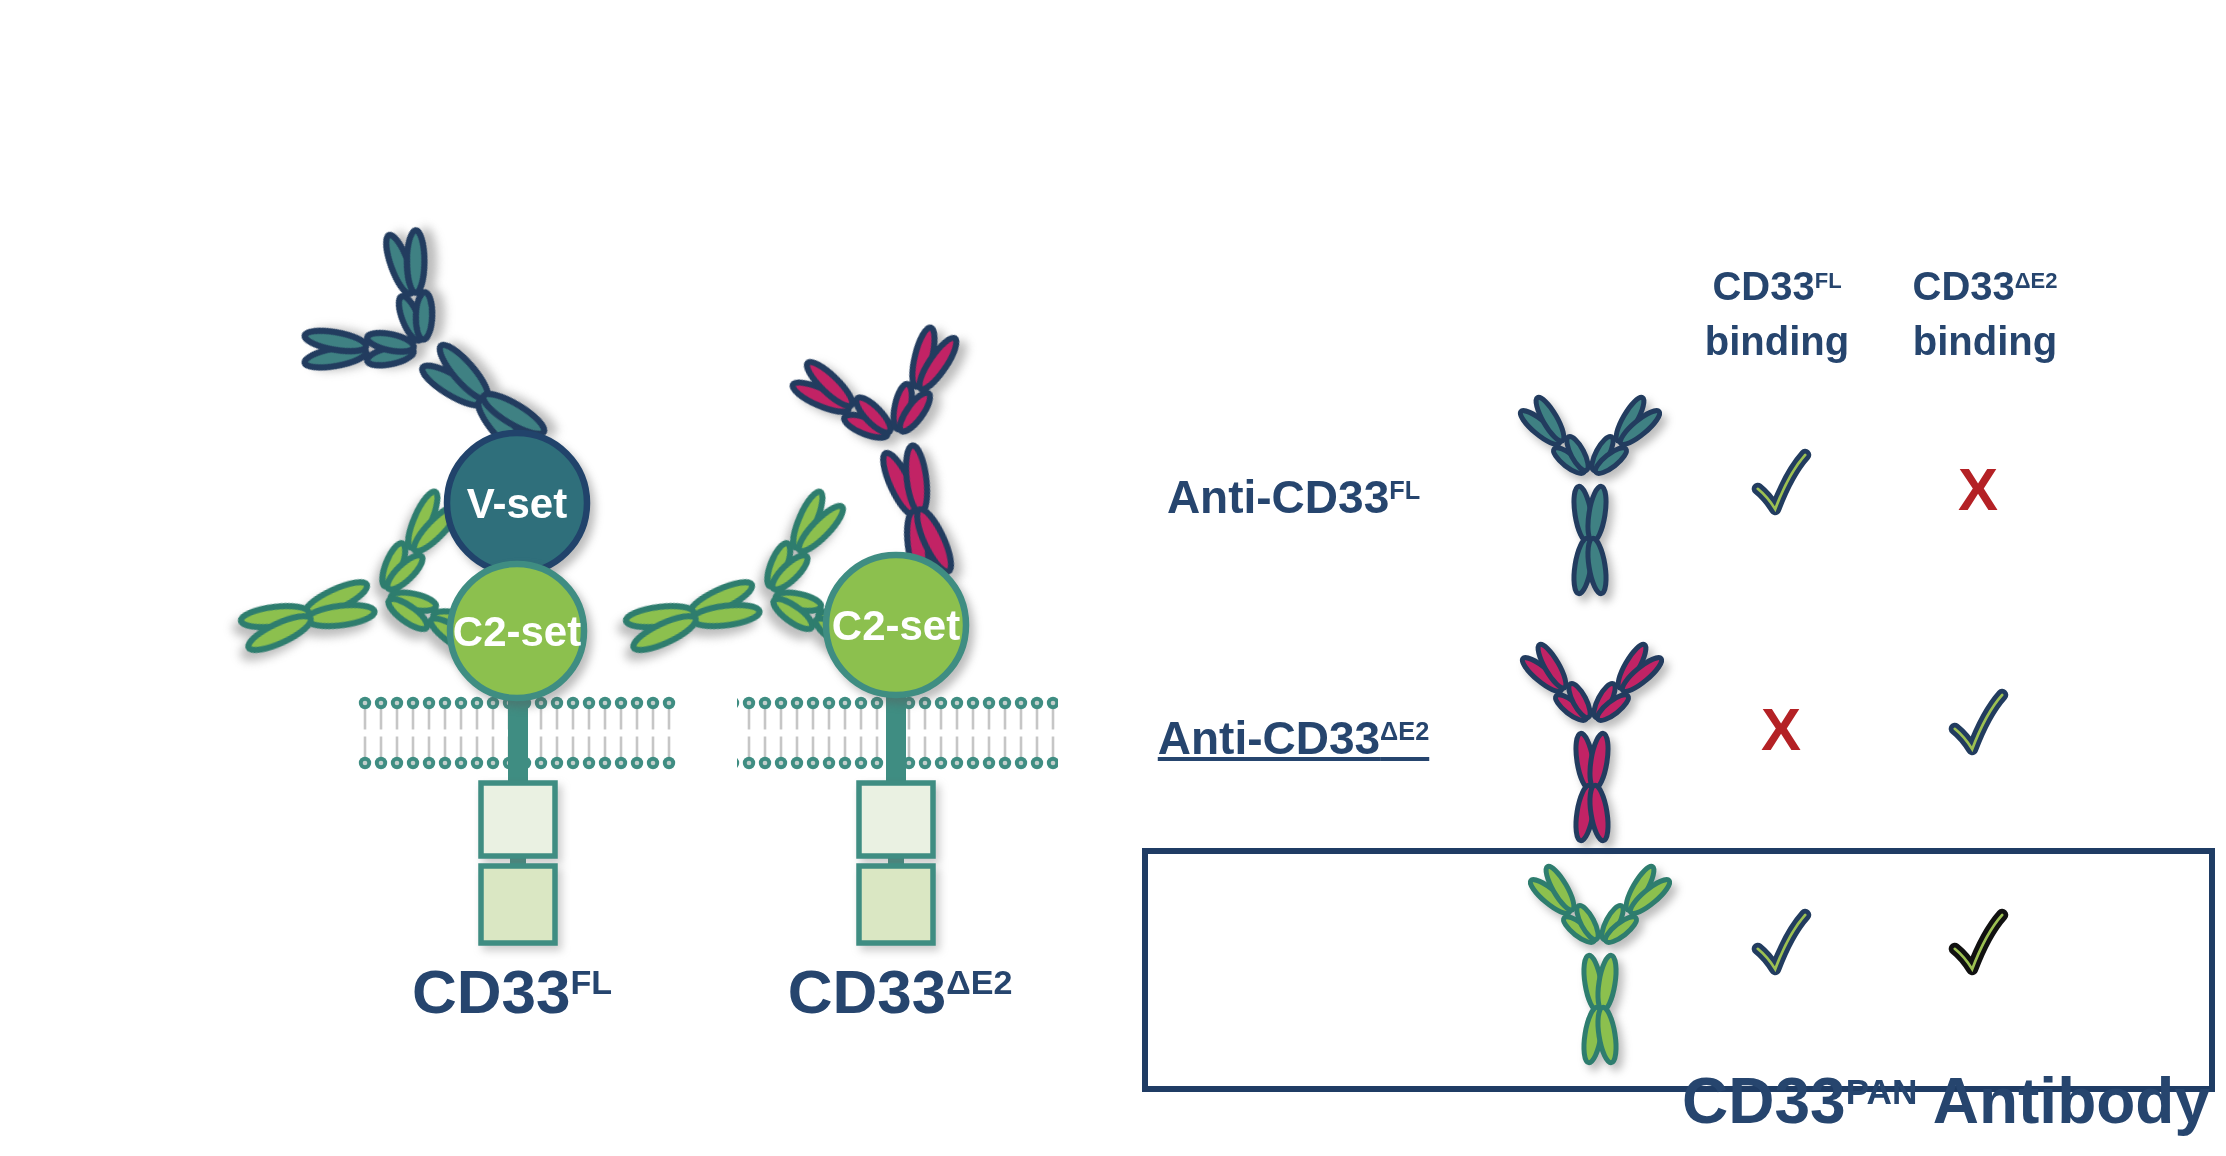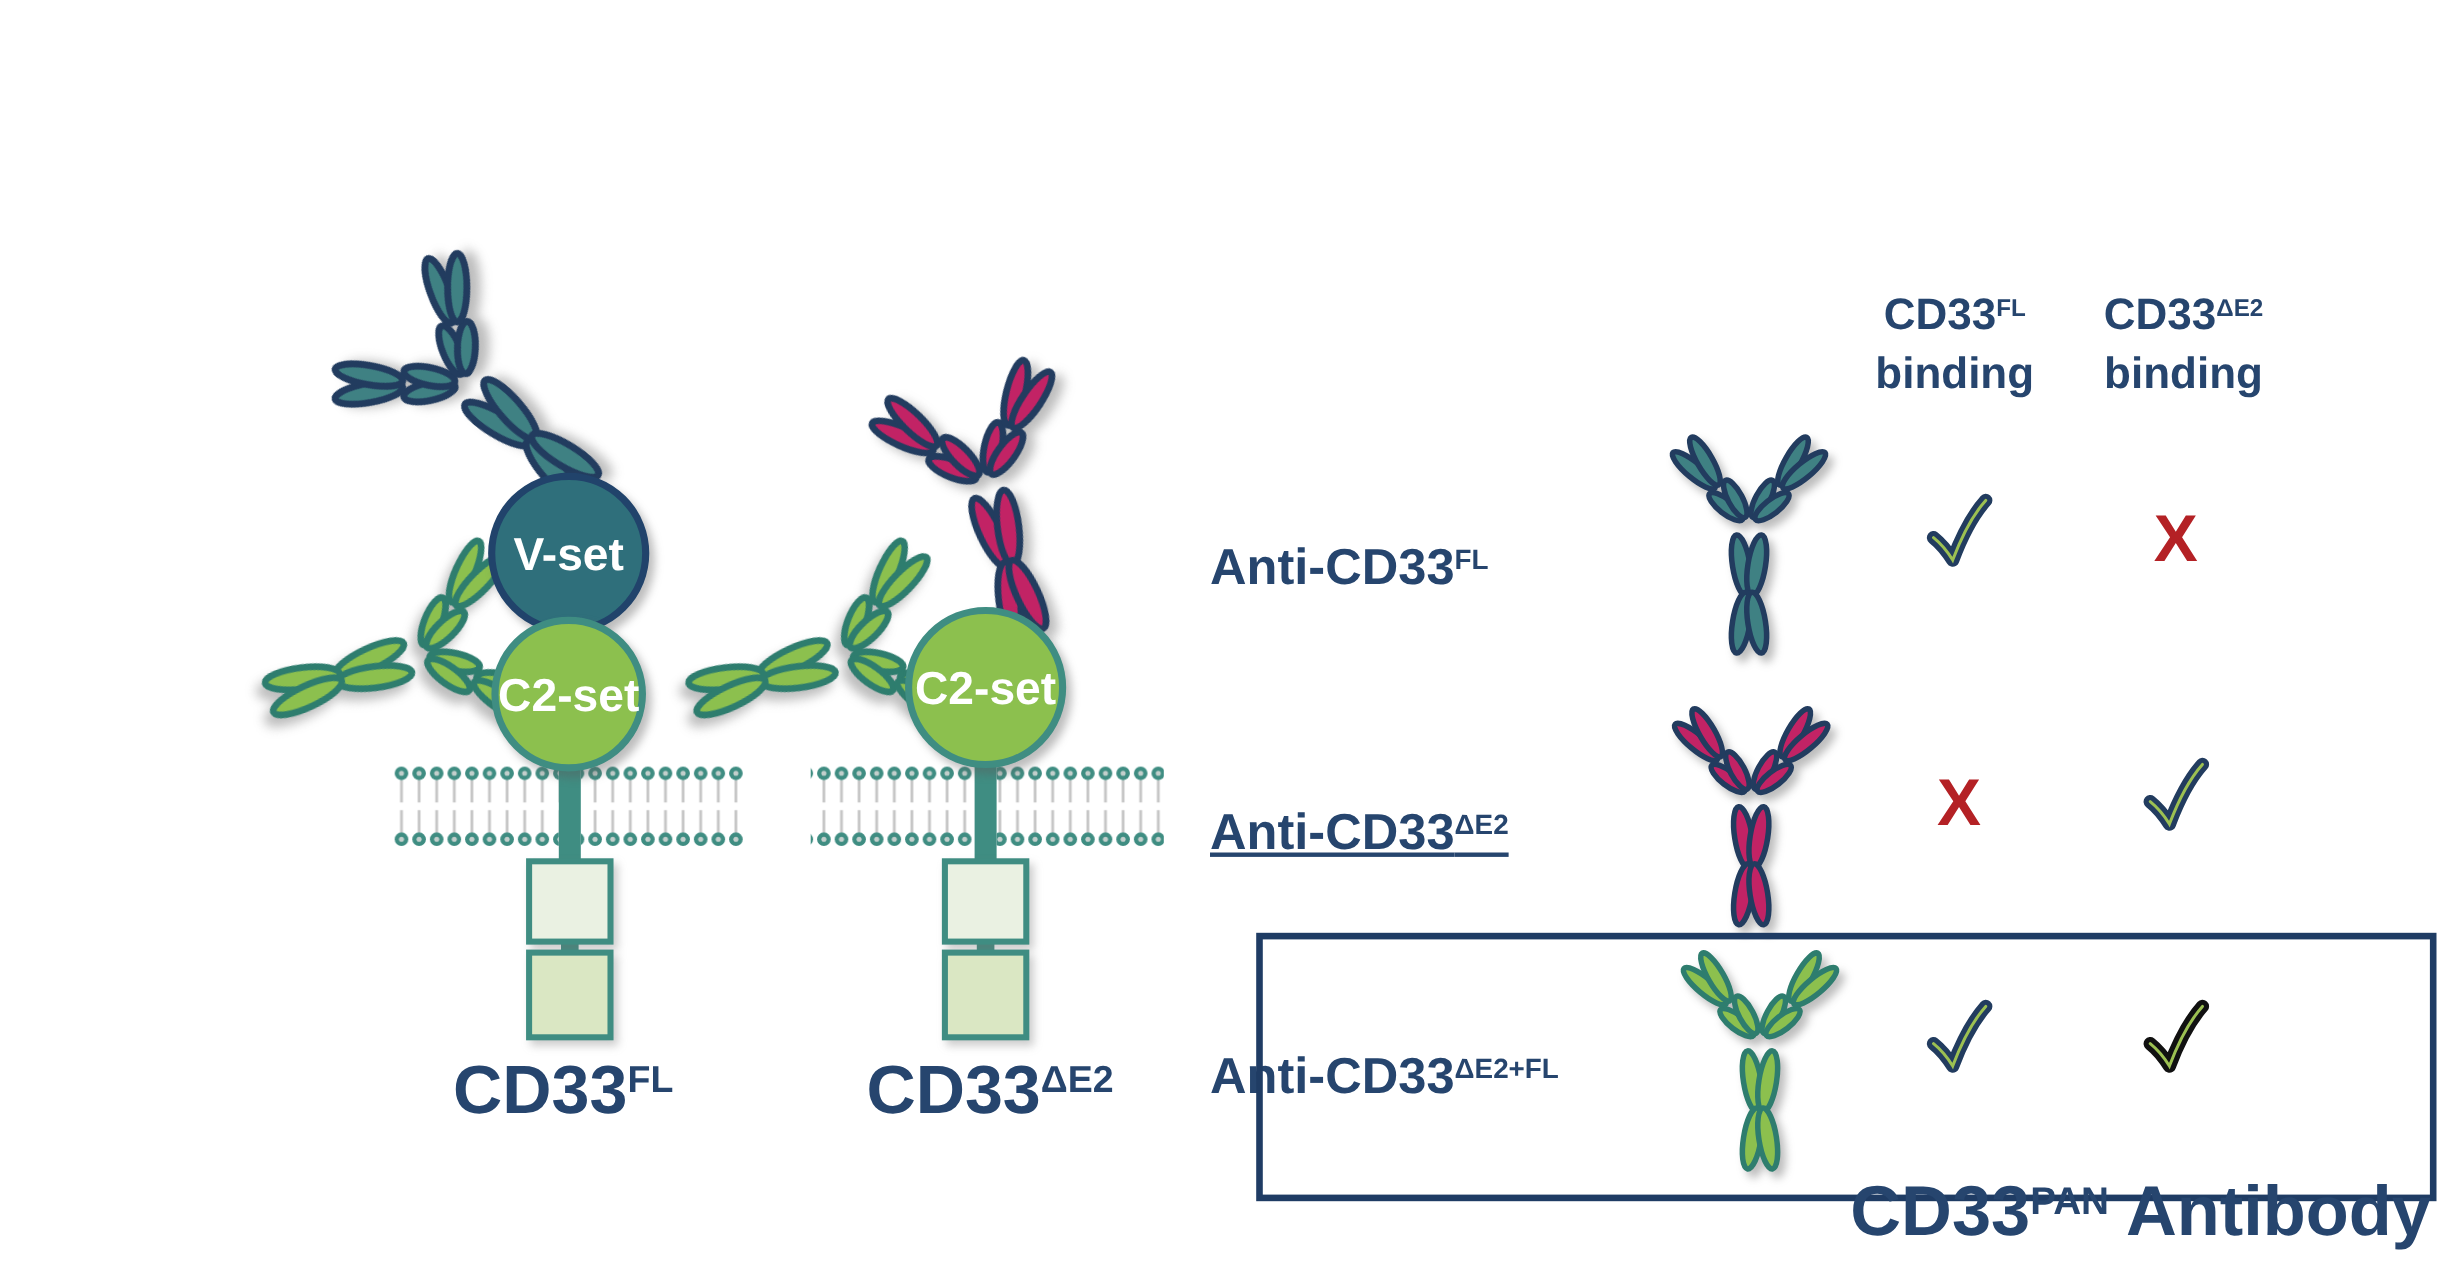--- a/index.html
+++ b/index.html
@@ -6,21 +6,21 @@
   #canvas{
     position:relative;width:2226px;height:1156px;background:#ffffff;overflow:hidden;
     font-family:"Liberation Sans", sans-serif;color:#26456E;
   }
   #diagram-svg{position:absolute;left:0;top:0;width:2226px;height:1156px;}
   .shadow{filter:drop-shadow(5px 6px 4px rgba(90,90,90,0.40));}
   .soft-shadow{filter:drop-shadow(4px 5px 4px rgba(110,110,110,0.35));}
   .domain-text{font-family:"Liberation Sans",sans-serif;font-weight:700;fill:#ffffff;}
   .abs{position:absolute;}
   .hdr{font-size:40px;font-weight:700;line-height:48px;text-align:center;white-space:nowrap;}
-  .row-label{font-size:46px;font-weight:700;text-align:left;white-space:nowrap;margin-top:18px;}
+  .row-label{font-size:46px;font-weight:700;text-align:center;white-space:nowrap;}
   .receptor-label{font-size:62px;font-weight:700;text-align:center;white-space:nowrap;}
   .pan-caption{font-size:64px;font-weight:700;white-space:nowrap;margin-top:48px;}
   .sup{font-size:55%;position:relative;top:-0.55em;font-weight:700;}
   .mark-cell{position:absolute;width:84px;height:84px;display:flex;align-items:center;justify-content:center;}
   .x-mark{font-size:60px;font-weight:800;color:#B42125;line-height:1;}
   .check-svg{width:62px;height:72px;display:block;}
   #pan-box{
     position:absolute;left:1142px;top:848px;width:1073px;height:244px;
     border:6px solid #1F3C64;box-sizing:border-box;background:transparent;
   }
@@ -126,23 +126,20 @@
     <div><span>CD33</span><span class="sup">ΔE2</span></div>
     <div>binding</div>
   </div>
 
   <div class="abs row-label" style="left:1100px;top:470px;width:387px;">
     <span>Anti-CD33</span><span class="sup">FL</span>
   </div>
   <div class="abs row-label" style="left:1100px;top:711px;width:387px;text-decoration:underline;">
     <span>Anti-CD33</span><span class="sup">ΔE2</span>
   </div>
-  <div class="abs row-label" style="left:1100px;top:933px;width:441px;">
-    <span>Anti-CD33</span><span class="sup">ΔE2+FL</span>
-  </div>
 
   <div id="pan-box"></div>
   <div class="abs pan-caption" style="left:1682px;top:1016px;">
     <span>CD33</span><span class="sup">PAN</span><span> Antibody</span>
   </div>
 
   <div class="mark-cell" style="left:1739px;top:441px;">
     <svg class="check-svg" viewBox="0 0 64 72" style="color:#223C5F">
       <path d="M8 42 Q18 50 26 63 Q40 26 57 7" fill="none" stroke="currentColor" stroke-width="12.5" stroke-linecap="round" stroke-linejoin="round"></path>
       <path d="M8 42 Q18 50 26 63 Q40 26 57 7" fill="none" stroke="#9CC052" stroke-width="2.8" stroke-linecap="round"></path>

